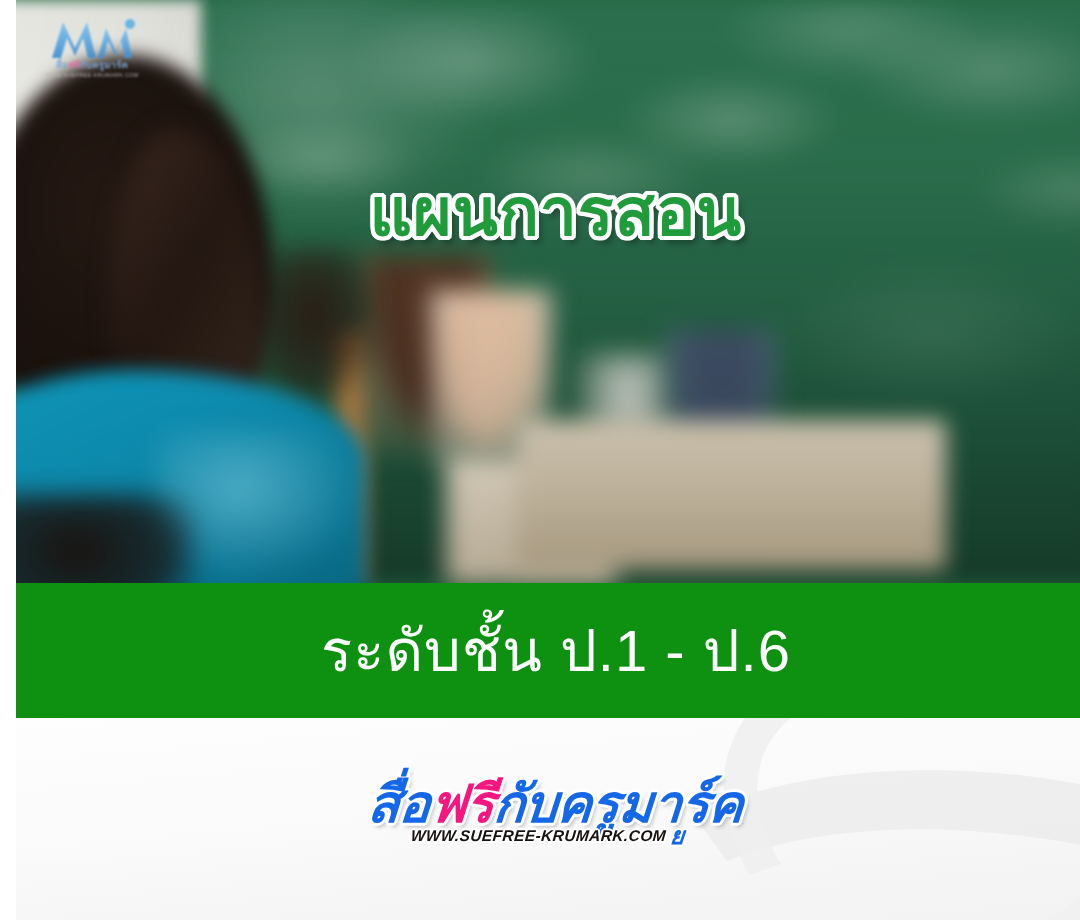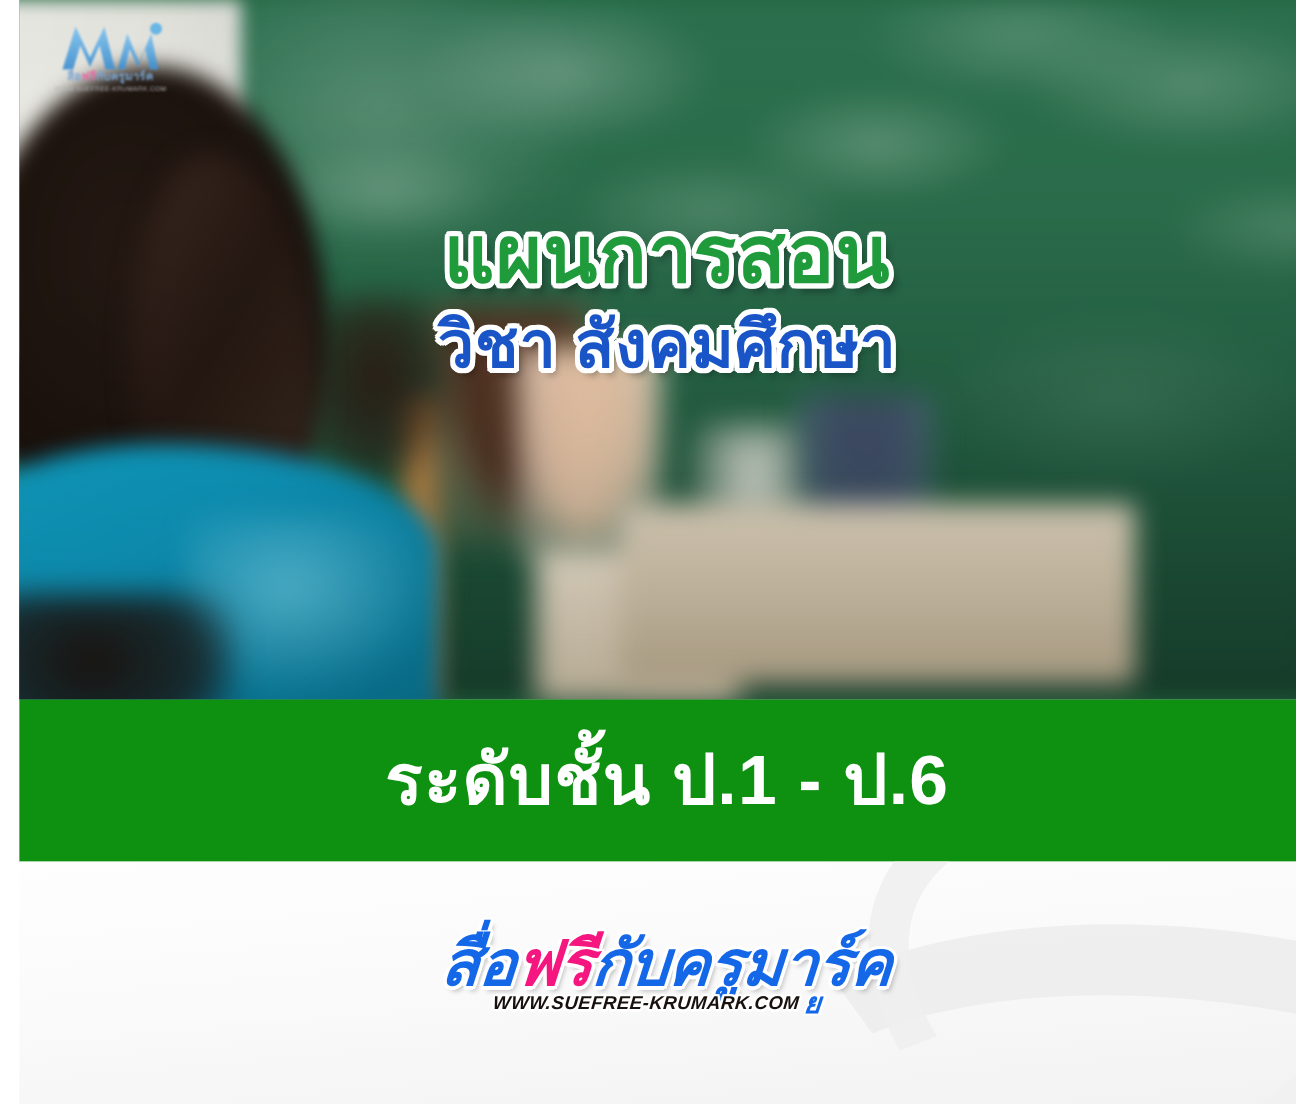--- a/index.html
+++ b/index.html
@@ -202,21 +202,21 @@
   }
 
   
   .band {
     position:absolute; left:0; top:583px; width:1080px; height:135px;
     background:#0e9010;
     display:flex; align-items:center; justify-content:center;
   }
   .band-text {
     font-family:"Liberation Sans", sans-serif;
-    font-size:58px; font-weight:bold; color:#ffffff;
+    font-size:58px; font-weight:normal; color:#ffffff;
     letter-spacing:1px; line-height:1.1;
     white-space:nowrap;
   }
 
   
   .footer {
     position:absolute; left:0; top:718px; width:1080px; height:202px;
     overflow:hidden;
     background:linear-gradient(175deg,#fefefe 0%,#fafafa 45%,#f2f2f2 100%);
   }
@@ -345,21 +345,20 @@
       <circle cx="84" cy="6" r="5" fill="#5fb3e6"></circle>
     </svg>
     <div class="brand-sub">
       <span class="bl">สื่อ</span><span class="pk">ฟรี</span><span class="bl">กับครูมาร์ค</span>
     </div>
     <div class="brand-sub2">WWW.SUEFREE-KRUMARK.COM</div>
   </div>
 
   <div class="stack">
     <div class="t-thai-head">แผนการสอน</div>
-    <div class="t-thai-sub">วิชา สังคมศึกษา</div>
   </div>
 
   <div class="band">
     <div class="band-text">ระดับชั้น ป.1 - ป.6</div>
   </div>
 
   <div class="footer">
     <div class="sw sw3"></div>
     <div class="sw sw1"></div>
     <div class="sw sw2"></div>

